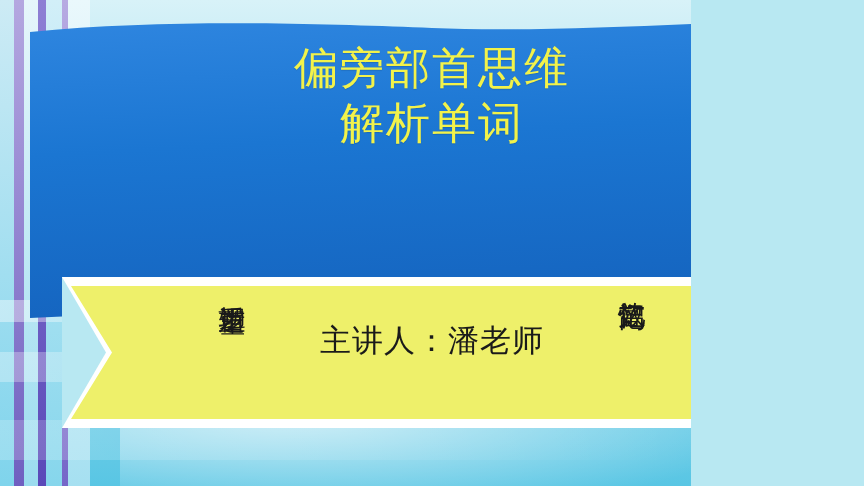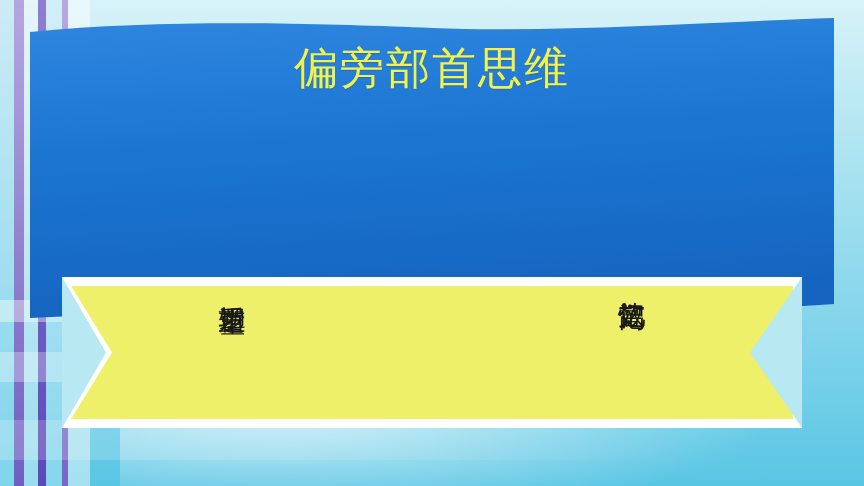--- a/index.html
+++ b/index.html
@@ -10,21 +10,21 @@
     overflow: hidden;
   }
   body {
     font-family: "Liberation Sans", sans-serif;
     background: #b8e8f2;
   }
 
   
   #slide {
     position: relative;
-    width: 864px;
+    width: 691px;
     height: 486px;
     overflow: hidden;
     background: linear-gradient(180deg, #d8f2f8 0%, #a9e2f0 35%, #7fd3ea 70%, #59c6e4 100%);
   }
   
   .ribbon {
     position: absolute;
     top: 0;
     height: 486px;
   }
@@ -139,31 +139,33 @@
           <stop offset="45%" stop-color="#1b76d2"></stop>
           <stop offset="100%" stop-color="#1565c0"></stop>
         </linearGradient>
       </defs>
       <path d="M0,14 C140,0 300,6 402,10 C520,15 680,4 804,0 L804,286 C660,297 520,288 402,292 C290,296 130,292 0,300 Z" fill="url(#bluegrad)"></path>
     </svg>
   </div>
 
   <div id="title-block">
     <span class="title-line">偏旁部首思维</span>
+    <span class="title-line">解析单词</span>
   </div>
 
   <div id="yellow-ribbon">
     <svg width="740" height="151" viewBox="0 0 740 151">
       <path d="M0,0 L96,0 L52,75 L96,151 L0,151 Z" fill="#ffffff"></path>
       <path d="M740,0 L644,0 L688,75 L644,151 L740,151 Z" fill="#ffffff"></path>
       <rect x="0" y="0" width="740" height="151" fill="none"></rect>
       <path d="M6,6 L740,6 L740,145 L6,145 L44,75 Z" fill="none"></path>
       <path d="M0,0 L740,0 L740,151 L0,151 L44,75 Z" fill="#ffffff"></path>
       <path d="M9,9 L731,9 L731,142 L9,142 L50,75.5 Z" fill="#eef06a"></path>
       <path d="M740,0 L740,151 L688,75.5 Z" fill="#b8e8f2"></path>
       <path d="M0,0 L44,75.5 L0,151 Z" fill="#b8e8f2"></path>
     </svg>
   </div>
 
   <div class="side-label" id="label-left">重塑逻辑</div>
+  <div id="presenter">主讲人：潘老师</div>
   <div class="side-label" id="label-right">高效记忆</div>
 
 </div>
 
 </body></html>

